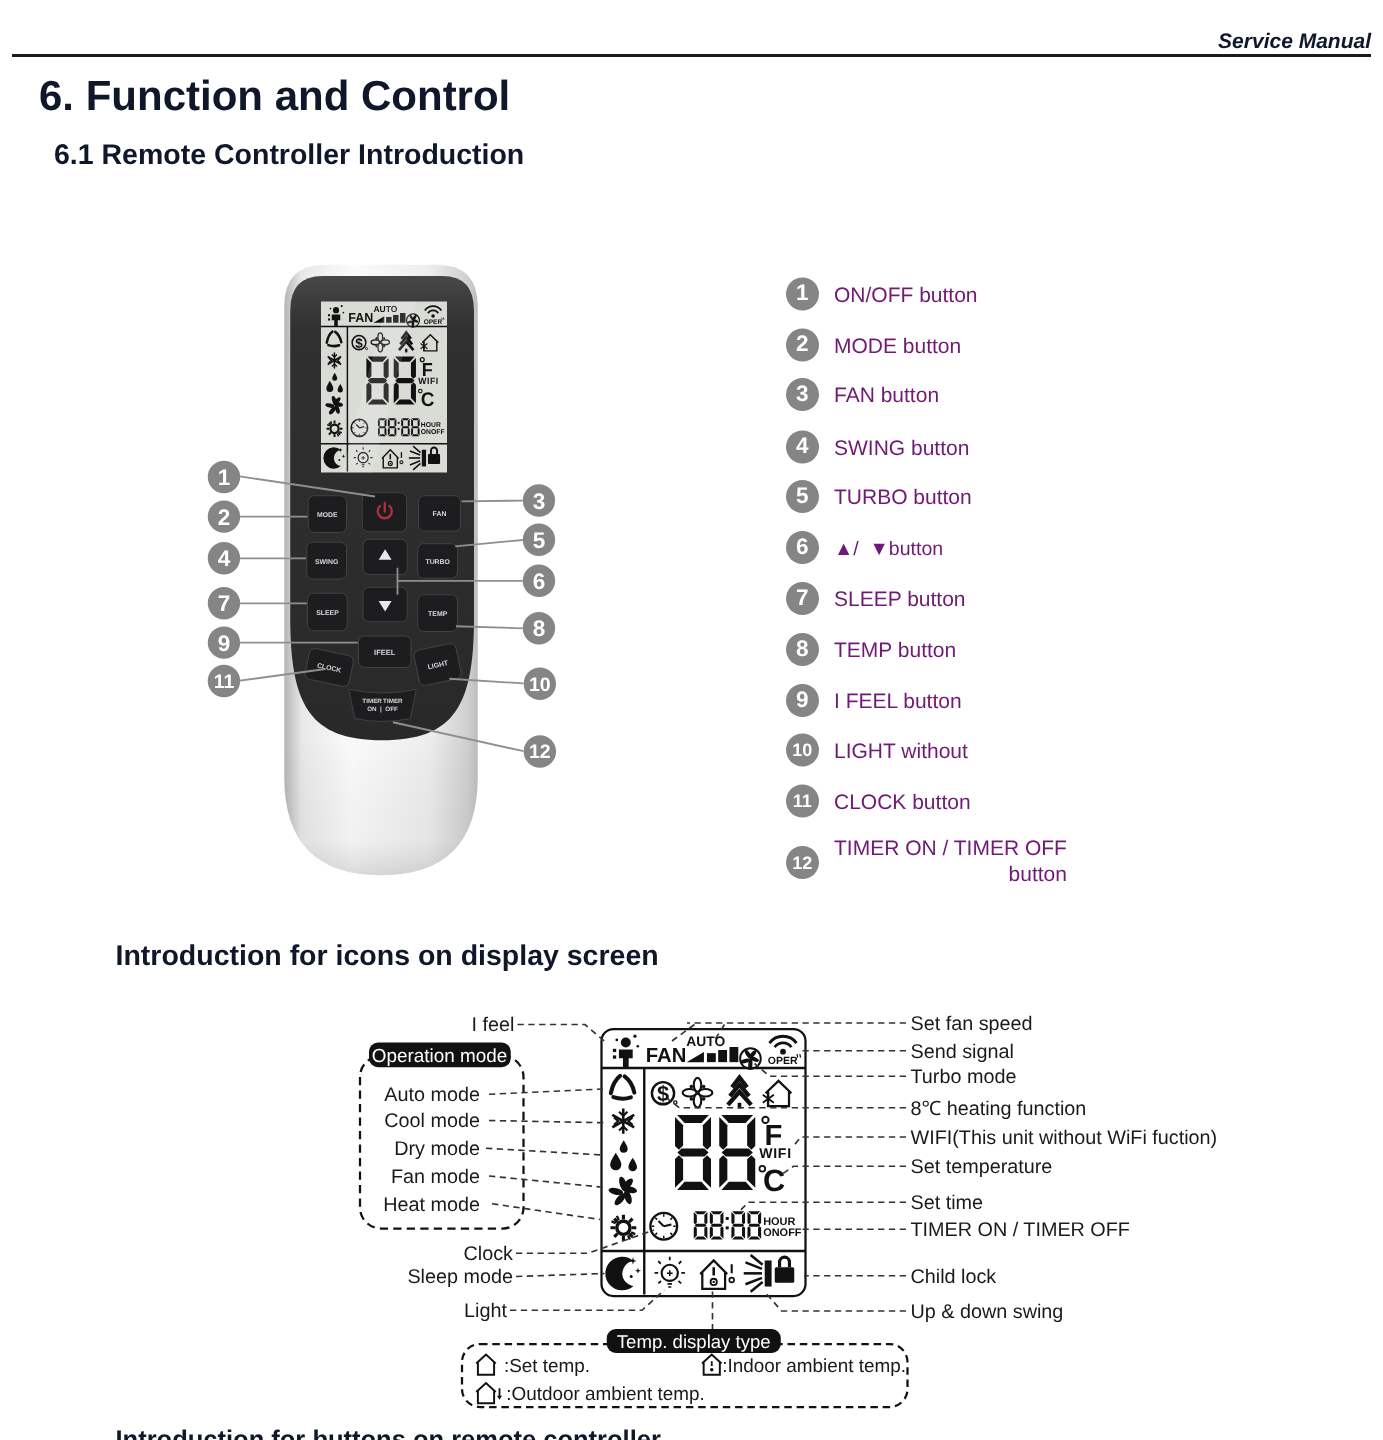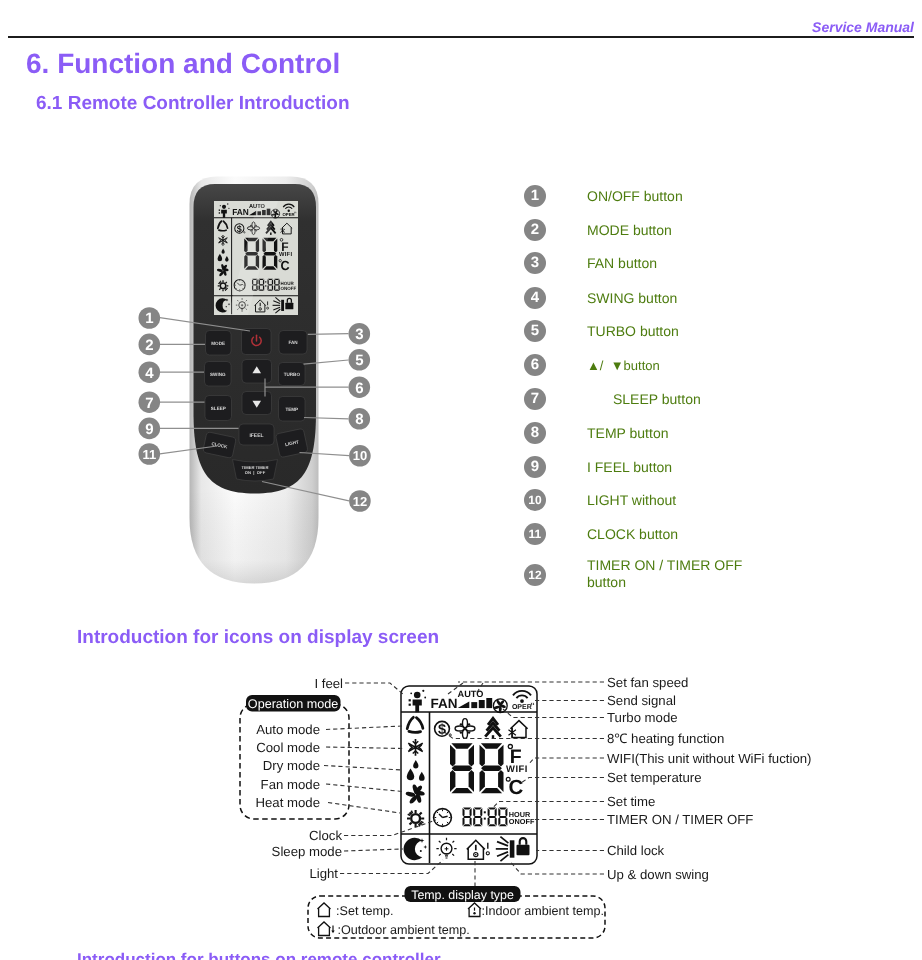--- a/index.html
+++ b/index.html
@@ -1,50 +1,50 @@
 <!DOCTYPE html>
 <html><head>
 <meta charset="utf-8">
 <style>
   html,body{margin:0;padding:0;background:#fff;}
   *{-webkit-font-smoothing:antialiased;text-rendering:geometricPrecision;}
   body{width:922px;height:960px;position:relative;overflow:hidden;
        font-family:"Liberation Sans",sans-serif;}
   .abs{position:absolute;}
-  .hdr{font-weight:bold;color:#8b5cf6;}
+  .hdr{font-weight:bold;color:#0f172a;}
 </style>
 </head>
 <body>
 <div class="abs hdr" style="right:8px;top:18.6px;font-size:14px;font-style:italic;">Service Manual</div>
 <div class="abs" style="left:8px;top:35.6px;width:906px;height:2.6px;background:#1c1c1c;"></div>
 <div class="abs hdr" style="left:26px;top:47.8px;font-size:28px;">6. Function and Control</div>
 <div class="abs hdr" style="left:36px;top:93.4px;font-size:19px;">6.1 Remote Controller Introduction</div>
 <div class="abs hdr" style="left:77px;top:627.3px;font-size:19px;">Introduction for icons on display screen</div>
 <div class="abs hdr" style="left:77px;top:950px;font-size:17px;">Introduction for buttons on remote controller</div>
 
 <style>
  .num{position:absolute;width:22px;height:22px;border-radius:50%;background:#858585;
       color:#fff;font-size:15px;font-weight:bold;text-align:center;line-height:22px;left:523.9px;}
- .lbl{position:absolute;left:587px;font-size:14px;color:#4d7c0f;line-height:17px;}
+ .lbl{position:absolute;left:556px;font-size:14px;color:#701a75;line-height:17px;text-align:right;}
 </style>
 <div id="list">
  <div class="num" style="top:185px;">1</div>
     <div class="lbl" style="top:188px;">ON/OFF button</div>
  <div class="num" style="top:218.5px;">2</div>
     <div class="lbl" style="top:221.5px;">MODE button</div>
  <div class="num" style="top:252.4px;">3</div>
     <div class="lbl" style="top:255.4px;">FAN button</div>
  <div class="num" style="top:286.7px;">4</div>
     <div class="lbl" style="top:289.7px;">SWING button</div>
  <div class="num" style="top:320.1px;">5</div>
     <div class="lbl" style="top:323.1px;">TURBO button</div>
  <div class="num" style="top:354px;">6</div>
     <div class="lbl" style="top:357px;font-size:13px;">▲/&nbsp;&nbsp;▼button</div>
  <div class="num" style="top:387.8px;">7</div>
-    <div class="lbl" style="top:390.8px;margin-left:26px;">SLEEP button</div>
+    <div class="lbl" style="top:390.8px;">SLEEP button</div>
  <div class="num" style="top:421.7px;">8</div>
     <div class="lbl" style="top:424.7px;">TEMP button</div>
  <div class="num" style="top:455.6px;">9</div>
     <div class="lbl" style="top:458.6px;">I FEEL button</div>
  <div class="num" style="top:489.4px;font-size:12px;">10</div>
     <div class="lbl" style="top:492.4px;">LIGHT without</div>
  <div class="num" style="top:523.3px;font-size:12px;">11</div>
     <div class="lbl" style="top:526.3px;">CLOCK button</div>
  <div class="num" style="top:563.6px;font-size:12px;">12</div>
     <div class="lbl" style="top:557px;">TIMER ON / TIMER OFF<br>button</div>

